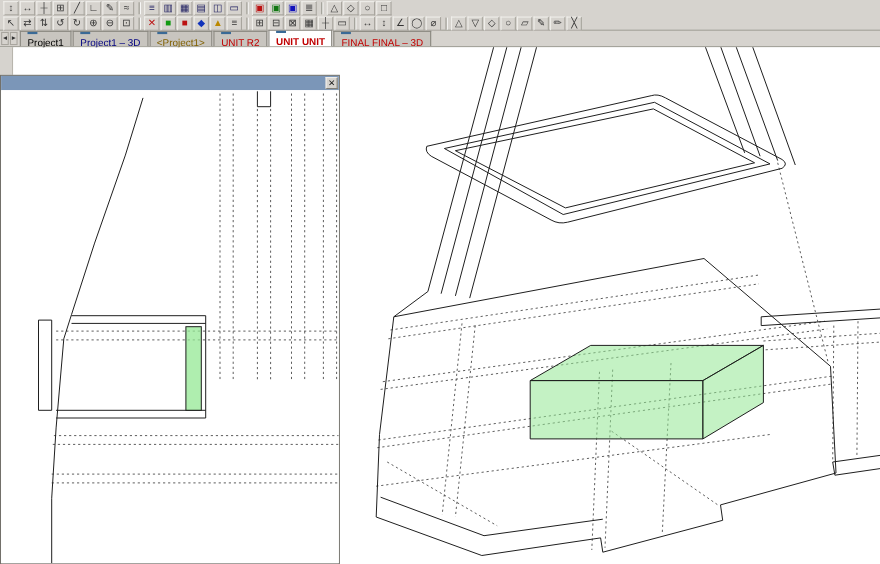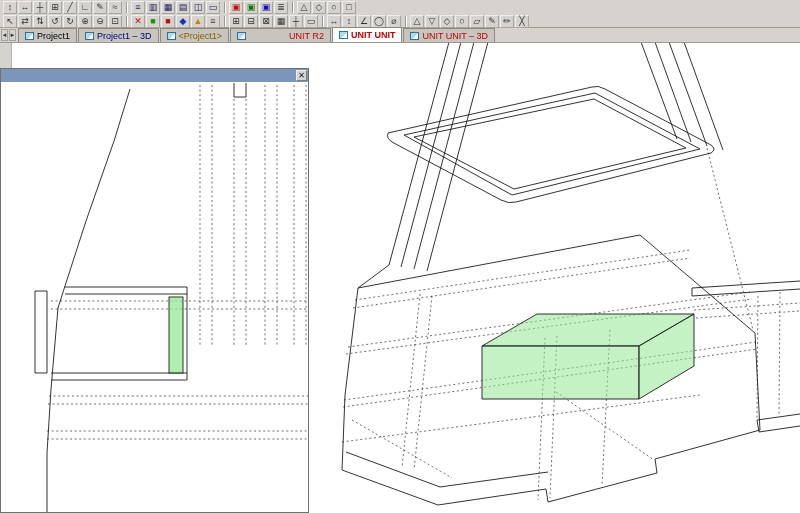--- a/index.html
+++ b/index.html
@@ -18,23 +18,23 @@
   .tsep{width:2px;height:11px;border-left:1px solid #9a988f;border-right:1px solid #ffffff;
     margin:0 3px;}
 
   
   .tabbar{position:absolute;top:28px;left:0;width:800px;height:15px;background:#d6d3ce;
     display:flex;align-items:flex-end;border-bottom:1px solid #9a988f;}
   .tabscrolls{display:flex;align-items:center;height:14px;padding:0 1px;}
   .tsbtn{width:7px;height:12px;font-size:6px;display:flex;align-items:center;justify-content:center;
     color:#333;background:#d6d3ce;border:1px solid #a8a59e;margin-right:1px;cursor:default;}
   .tabs{display:flex;align-items:flex-end;height:15px;}
-  .tab{display:flex;align-items:center;gap:3px;height:14px;padding:0 6px;font-size:9px;
+  .tab{display:flex;align-items:flex-start;gap:3px;height:14px;padding:0 6px;font-size:9px;
     background:#c8c5bf;border:1px solid #8a8880;border-bottom:none;margin-right:1px;
-    white-space:nowrap;cursor:default;}
+    white-space:nowrap;cursor:default;flex-direction:column;}
   .tab.active{background:#ffffff;height:15px;font-weight:bold;}
   .tab-icon{display:inline-block;width:9px;height:8px;border:1px solid #3a6a96;
     background:linear-gradient(135deg,#aadfe8 0%,#aadfe8 55%,#ffffff 55%);}
 
   
   .left-strip{position:absolute;top:43px;left:0;width:12px;height:470px;background:#d6d3ce;
     border-right:1px solid #b5b2aa;}
   .canvas3d{position:absolute;top:43px;left:12px;width:788px;height:470px;background:#ffffff;overflow:hidden;}
   .canvas3d svg{position:absolute;left:-12px;top:-1px;width:800px;height:471px;}
 
@@ -136,29 +136,29 @@
         <div class="tab">
           <span class="tab-icon"></span>
           <span style="color: rgb(0, 0, 128);">Project1 – 3D</span>
         </div>
         <div class="tab">
           <span class="tab-icon"></span>
           <span style="color: rgb(128, 96, 0);">&lt;Project1&gt;</span>
         </div>
         <div class="tab">
           <span class="tab-icon"></span>
-          <span style="color: rgb(192, 0, 0); margin-left: 40px;">UNIT R2</span>
+          <span style="color: rgb(192, 0, 0);">UNIT R2</span>
         </div>
         <div class="tab active">
           <span class="tab-icon"></span>
           <span style="color: rgb(192, 0, 0);">UNIT UNIT</span>
         </div>
         <div class="tab">
           <span class="tab-icon"></span>
-          <span style="color: rgb(192, 0, 0);">UNIT UNIT – 3D</span>
+          <span style="color: rgb(192, 0, 0);">FINAL FINAL – 3D</span>
         </div>
       </div>
   </div>
 
   <div class="left-strip"></div>
 
   <div class="canvas3d">
     <svg viewBox="0 42 800 471" preserveAspectRatio="none">
 
       <g stroke="#2e2e2e" stroke-width="0.7" fill="none" stroke-dasharray="2 2.6">

